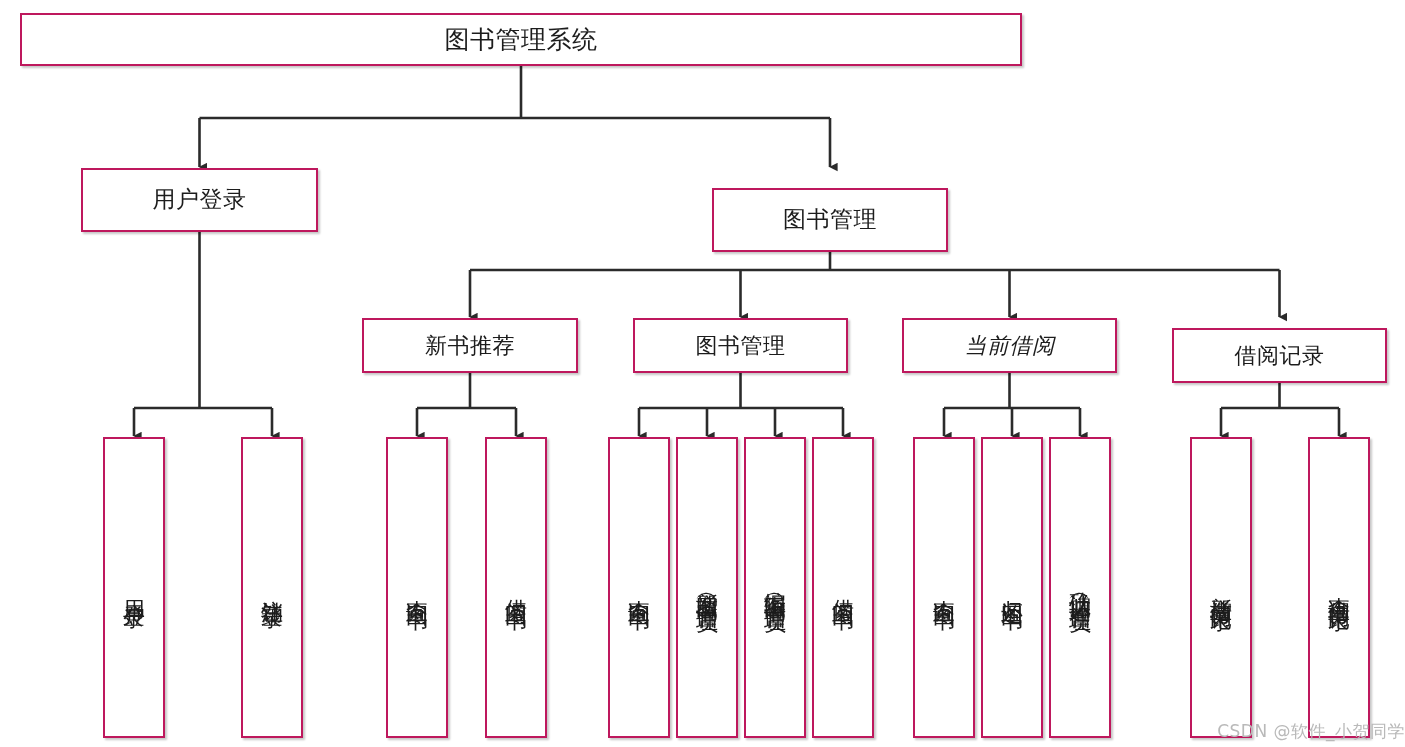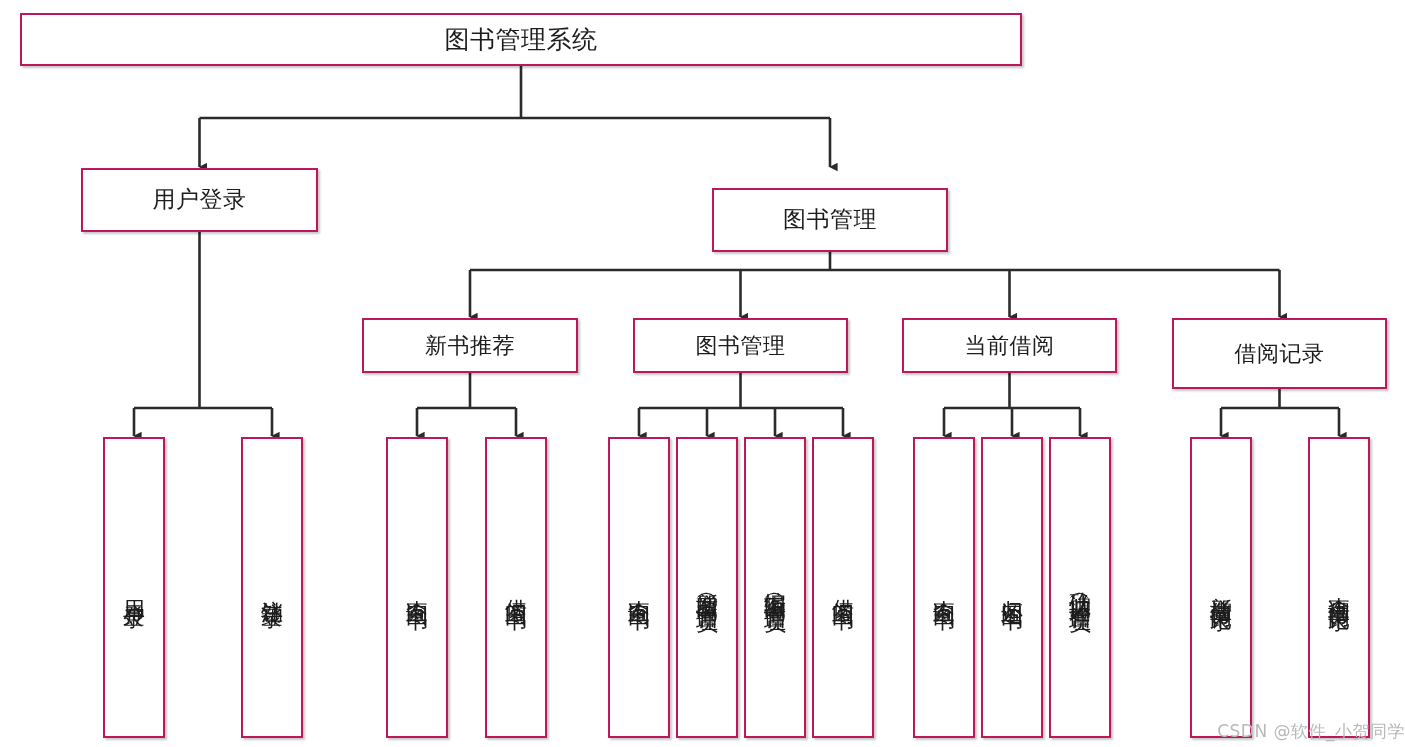--- a/index.html
+++ b/index.html
@@ -125,24 +125,24 @@
   <div class="node level1 horizontal" style="left: 712px; top: 168px; width: 236px; height: 64px; margin-top: 20px;">
     <span class="label">图书管理</span>
   </div>
 
   <div class="node level2 horizontal" style="left: 362px; top: 318px; width: 216px; height: 55px;">
     <span class="label">新书推荐</span>
   </div>
   <div class="node level2 horizontal" style="left: 633px; top: 318px; width: 215px; height: 55px;">
     <span class="label">图书管理</span>
   </div>
-  <div class="node level2 horizontal" style="left: 902px; top: 318px; width: 215px; height: 55px;">
+  <div class="node level2 horizontal" style="left: 902px; top: 318px; width: 215px; height: 55px; font-style: italic;">
     <span class="label">当前借阅</span>
   </div>
-  <div class="node level2 horizontal" style="left: 1172px; top: 318px; width: 215px; height: 71px;">
+  <div class="node level2 horizontal" style="left: 1172px; top: 328px; width: 215px; height: 55px;">
     <span class="label">借阅记录</span>
   </div>
 
   <div class="node leaf vertical" style="left: 103px; top: 437px; width: 62px; height: 301px;">
     <span class="label">用户登录</span>
   </div>
   <div class="node leaf vertical" style="left: 241px; top: 437px; width: 62px; height: 301px;">
     <span class="label">注销登录</span>
   </div>
   <div class="node leaf vertical" style="left: 386px; top: 437px; width: 62px; height: 301px;">

